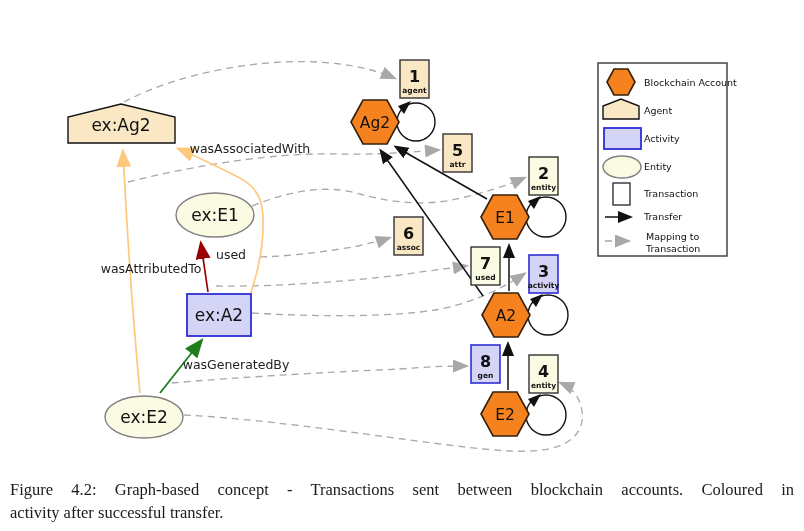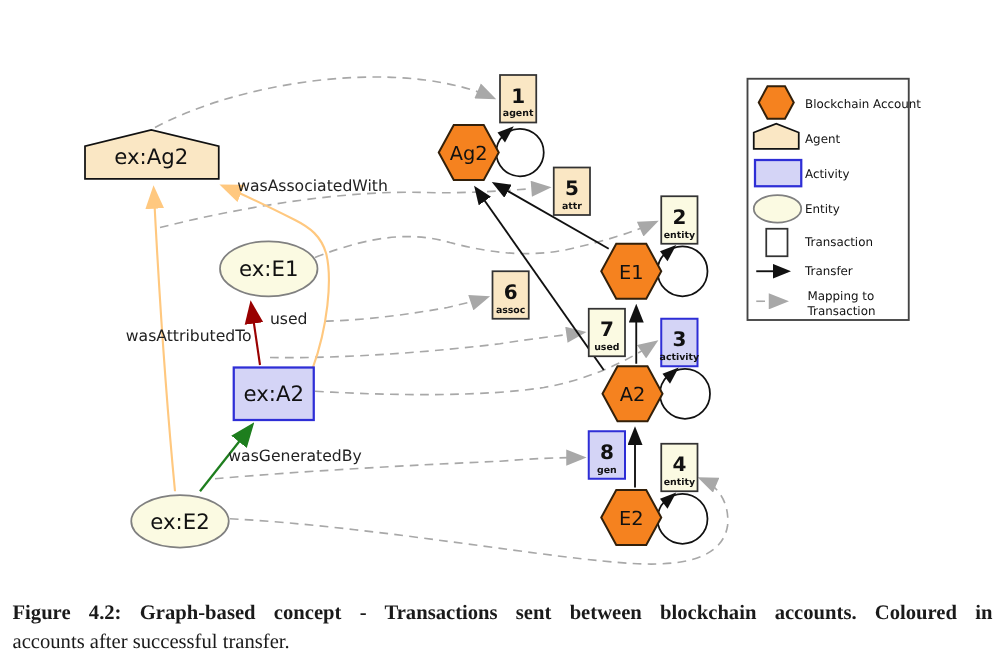--- a/index.html
+++ b/index.html
@@ -22,21 +22,21 @@
   .box-plain{stroke:#333;stroke-width:1.4;}
   .box-activity{stroke:#2e2ed6;stroke-width:1.6;}
   .hex{stroke:#33200a;stroke-width:1.6;}
   .house{stroke:#111;stroke-width:1.4;}
   .ellipse-node{stroke:#808080;stroke-width:1.4;}
   .rect-activity{stroke:#2e2ed6;stroke-width:1.8;}
   .legend-box{fill:#ffffff;stroke:#444;stroke-width:1.5;}
   .caption{position:absolute;left:10px;top:478px;width:784px;
            font-family:"Liberation Serif","DejaVu Serif",serif;
            font-size:16.5px;color:#1a1a1a;line-height:1.4;}
-  .caption .l1{text-align:justify;text-align-last:justify;font-weight:bold;}
+  .caption .l1{text-align:justify;text-align-last:justify;}
 </style>
 </head>
 <body>
 
 <svg class="fig" width="804" height="470" viewBox="0 0 804 470">
   <defs>
     <marker id="ar-black" viewBox="0 0 10 8" refX="8" refY="4" markerWidth="10" markerHeight="8" orient="auto">
       <path d="M0,0 L10,4 L0,8 Z" fill="#111111"></path>
     </marker>
     <marker id="ar-gray" viewBox="0 0 10 8" refX="8" refY="4" markerWidth="13" markerHeight="10" orient="auto">
@@ -174,14 +174,14 @@
     <text class="legend-label" x="644" y="220">Transfer</text>
 
     <path class="map" d="M605,241 L628,241" marker-end="url(#ar-gray)"></path>
     <text class="legend-label" x="646" y="240">Mapping to</text>
     <text class="legend-label" x="646" y="252">Transaction</text>
   </g>
 </svg>
 
 <div class="caption">
   <div class="l1">Figure 4.2: Graph-based concept - Transactions sent between blockchain accounts. Coloured in</div>
-  <div class="l2">accounts after successful transfer.</div>
+  <div class="l2">activity after successful transfer.</div>
 </div>
 
 </body></html>

